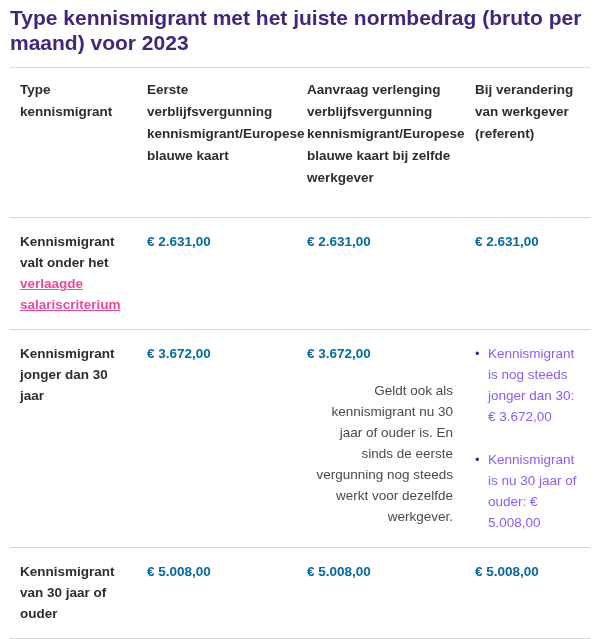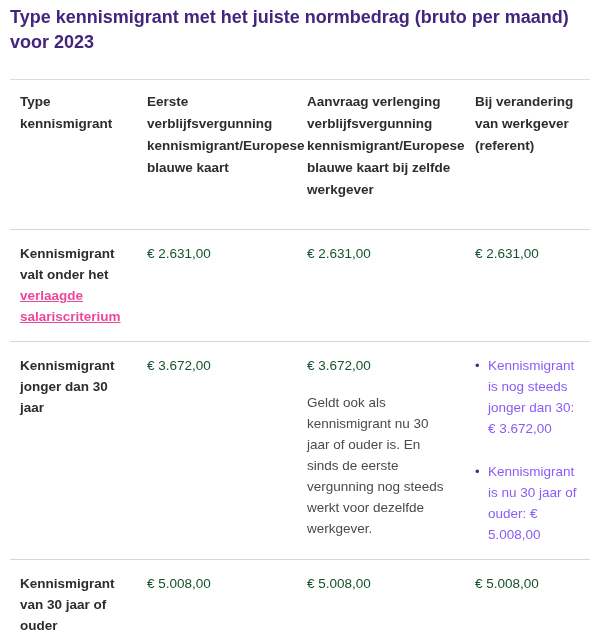--- a/index.html
+++ b/index.html
@@ -6,23 +6,23 @@
   .page {
     width: 600px;
     height: 639px;
     box-sizing: border-box;
     padding: 5px 10px 0 10px;
     overflow: hidden;
     font-family: "Liberation Sans", sans-serif;
     background: #ffffff;
   }
   .page-title {
-    margin: 0 0 24px 0;
+    margin: 0 0 12px 0;
     color: #44257e;
-    font-size: 18px;
+    font-size: 21px;
     font-weight: 700;
     line-height: 25px;
   }
   table.norm-table {
     width: 100%;
     border-collapse: collapse;
     table-layout: fixed;
     font-size: 13.5px;
     color: #3f3f3f;
   }
@@ -45,28 +45,29 @@
     vertical-align: top;
     font-weight: 400;
     line-height: 21px;
     padding: 13px 12px 14px 10px;
     border-bottom: 1px solid #d6d6d6;
   }
   tbody th.row-label {
     font-weight: 700;
     color: #2d2d2d;
   }
-  .amount { white-space: nowrap; color: #14532d; }
+  .amount { white-space: nowrap; color: #0369a1; font-weight: bold; }
   a.table-link {
     color: #ec4899;
     text-decoration: underline;
   }
   .cell-note {
     margin-top: 16px;
     color: #4a4a4a;
+    text-align: right;
   }
   ul.bullet-list {
     margin: 0;
     padding: 0;
     list-style: none;
   }
   ul.bullet-list li {
     position: relative;
     padding-left: 13px;
     line-height: 21px;

